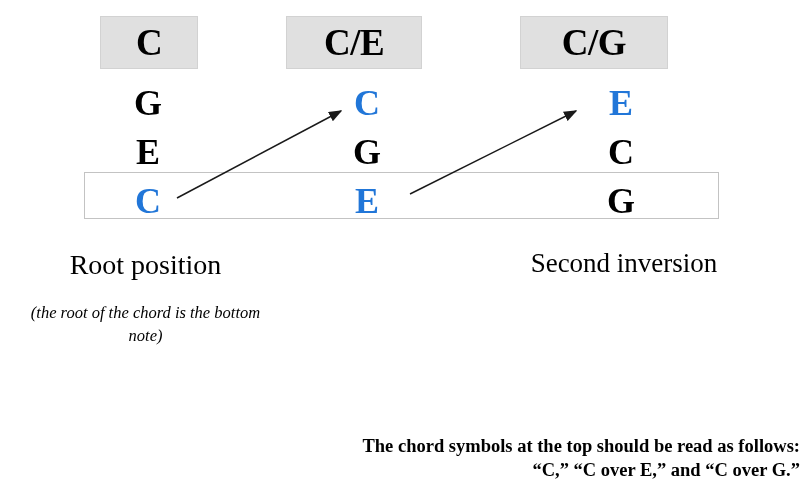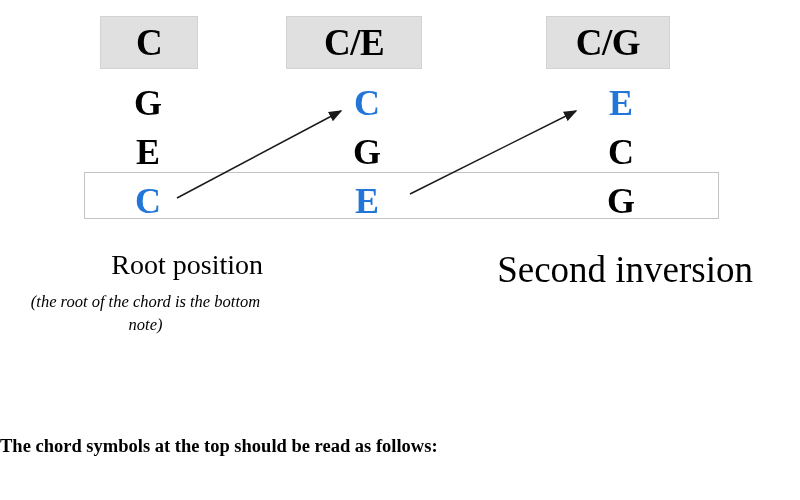--- a/index.html
+++ b/index.html
@@ -27,21 +27,21 @@
     font-family: "Liberation Serif", serif;
     font-weight: bold;
     font-size: 37px;
     line-height: 1;
     letter-spacing: -0.5px;
     color: #000;
     box-sizing: border-box;
   }
   #chord-box-0 { left: 100px;  top: 16px; width: 98px;  height: 53px; }
   #chord-box-1 { left: 286px;  top: 16px; width: 136px; height: 53px; }
-  #chord-box-2 { left: 546px;  top: 16px; width: 124px; height: 53px; }
+  #chord-box-2 { left: 520px;  top: 16px; width: 148px; height: 53px; }
 
   
   .note {
     position: absolute;
     font-family: "Liberation Serif", serif;
     font-weight: bold;
     font-size: 36px;
     line-height: 1;
     text-align: center;
     width: 60px;
@@ -87,41 +87,40 @@
   #caption-col-0 { left: 28px;  width: 235px; }
   #caption-col-1 { left: 263px; width: 237px; }
   #caption-col-2 { left: 495px; width: 258px; }
 
   .caption-title {
     font-family: "Liberation Serif", serif;
     font-size: 28px;
     line-height: 1.18;
     font-weight: 400;
     white-space: nowrap;
-    text-align: right;
   }
   #caption-col-0 .caption-title { font-size: 28px; }
   #caption-col-1 .caption-title { font-size: 28px; }
-  #caption-col-2 .caption-title { font-size: 37px; }
+  #caption-col-2 .caption-title { font-size: 27px; }
 
   .caption-body {
     font-family: "Liberation Serif", serif;
     font-style: italic;
     font-size: 16.5px;
     line-height: 1.42;
-    margin-top: 9px;
+    margin-top: 20px;
   }
 
   
   #footer-note {
     position: absolute;
     left: 0;
     top: 434px;
     width: 800px;
-    text-align: left;
+    text-align: right;
     font-family: "Liberation Serif", serif;
     font-weight: bold;
     font-size: 18.5px;
     line-height: 1.32;
   }
   #footer-note .footer-line { display: block; }
 </style>
 </head>
 <body>
 
@@ -164,13 +163,14 @@
   <div class="caption-body">(the root of the chord is the bottom note)</div>
 </div>
 <div class="caption-col" id="caption-col-1">
 </div>
 <div class="caption-col" id="caption-col-2">
   <div class="caption-title">Second inversion</div>
 </div>
 
 <div id="footer-note">
   <span class="footer-line">The chord symbols at the top should be read as follows:</span>
+  <span class="footer-line">“C,” “C over E,” and “C over G.”</span>
 </div>
 
 </body></html>

